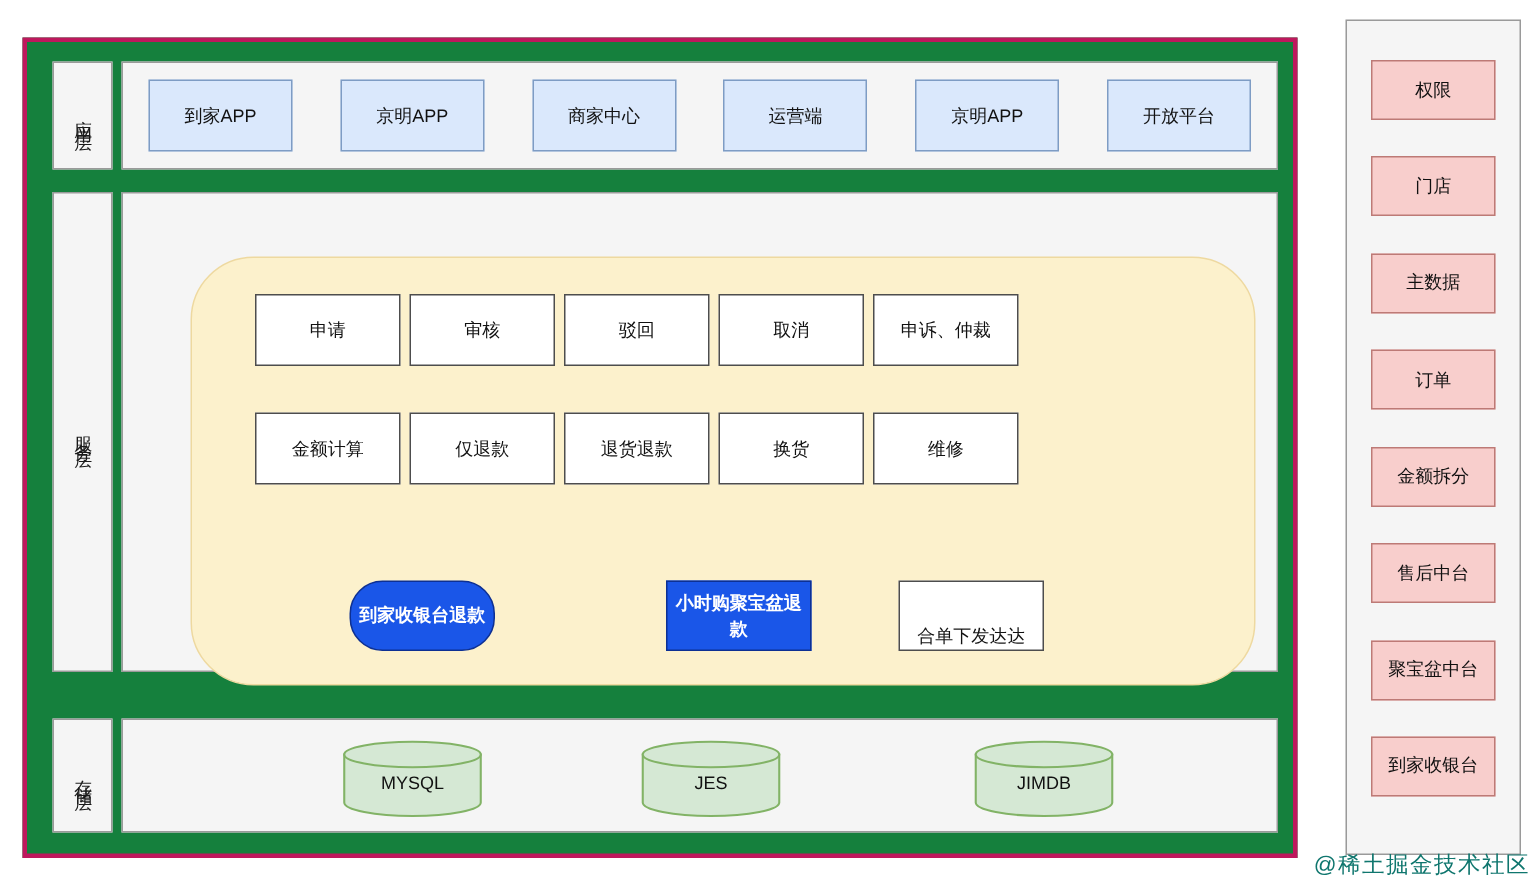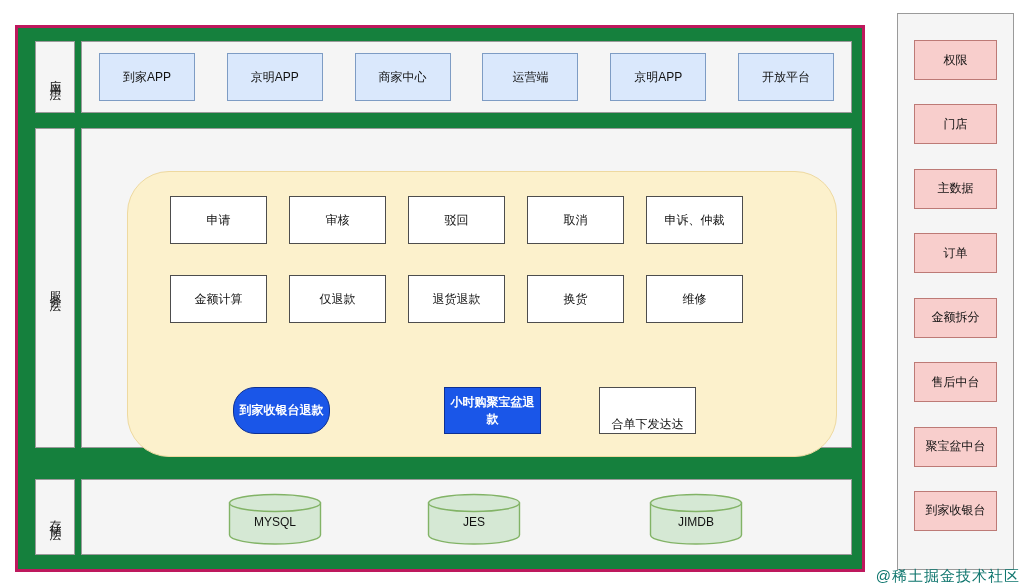--- a/index.html
+++ b/index.html
@@ -30,21 +30,21 @@
   
   .appbox { width:96px; height:48px; background:var(--app-fill,#dae8fc);
             border:1px solid var(--app-stroke,#7e9cc4);
             display:flex; align-items:center; justify-content:center;
             font-size:12px; color:#111; }
 
   
   .yellow-panel { position:absolute; left:45px; top:42px; width:710px; height:286px;
                   background:var(--panel-fill,#fcf1cc);
                   border:1px solid var(--panel-stroke,#eed9a0); border-radius:42px; }
-  .prow { position:absolute; left:42px; display:flex; gap:22px; }
+  .prow { position:absolute; left:42px; display:flex; gap:6px; }
   .prow-1 { top:24px; }
   .prow-2 { top:103px; }
   .pbox { width:97px; height:48px; background:#fff; border:1px solid #4d4d4d;
           display:flex; align-items:center; justify-content:center;
           font-size:12px; color:#111; text-align:center; }
   .bluebox { position:absolute; top:215px; width:97px; height:47px;
              background:var(--highlight-fill,#1a56e8);
              border:1px solid var(--highlight-stroke,#0d3093);
              color:#fff; font-weight:600; font-size:12px;
              display:flex; align-items:center; justify-content:center; text-align:center; }

